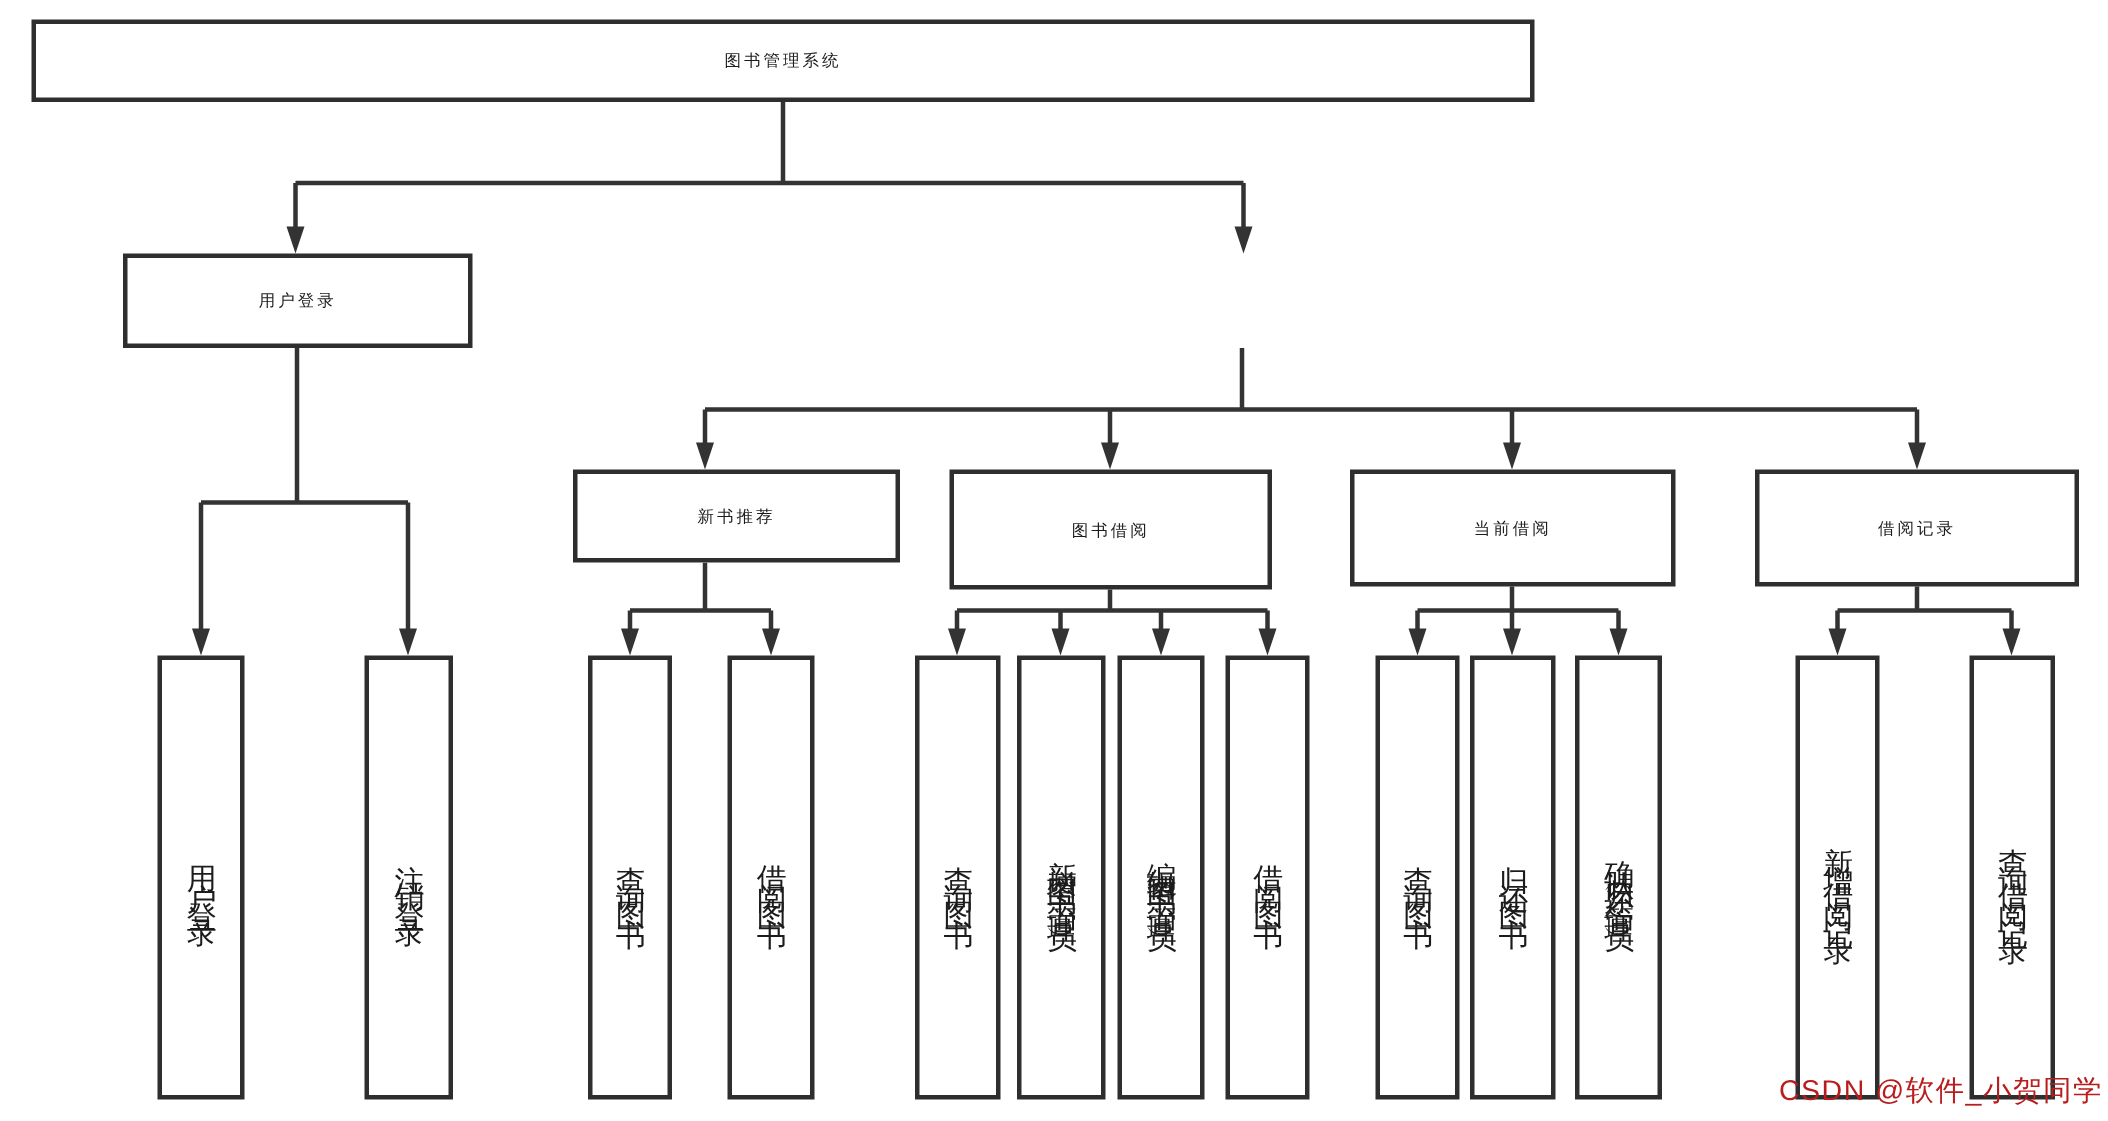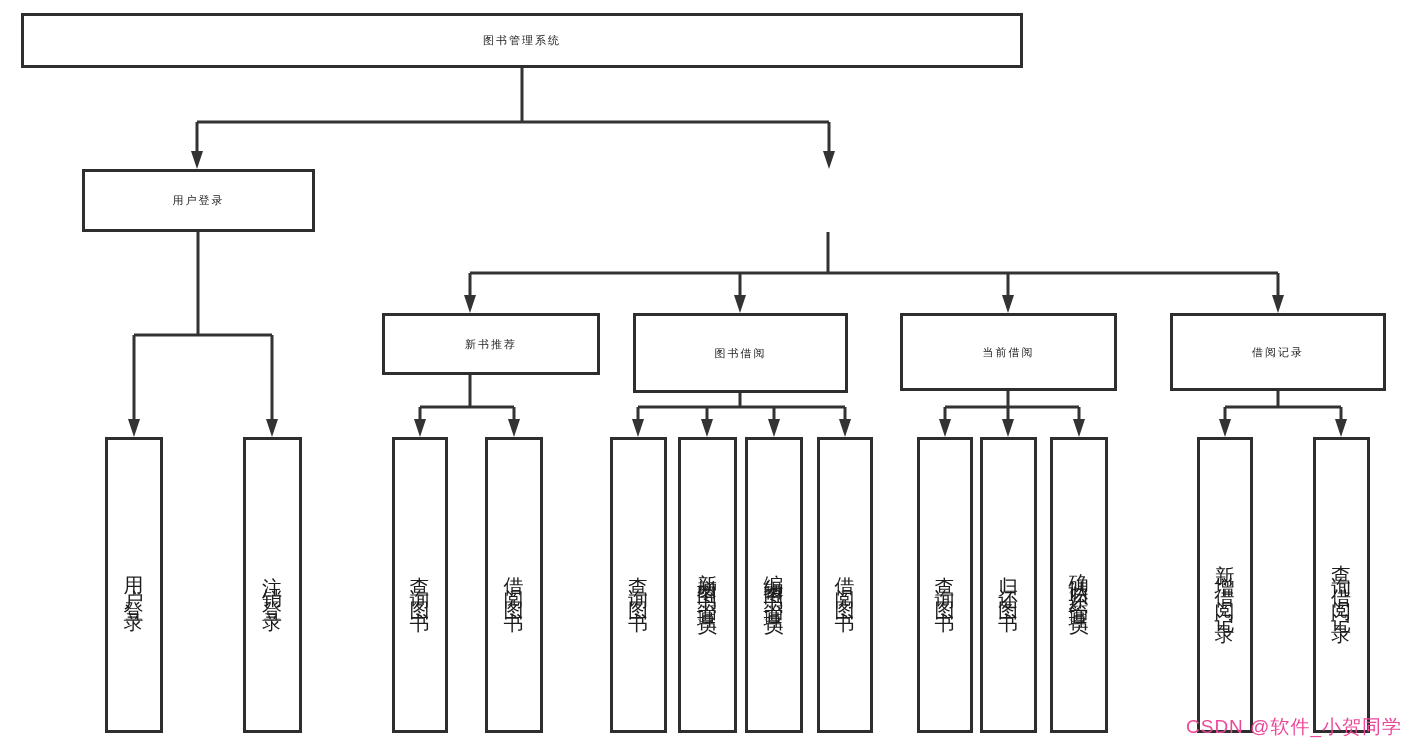--- a/index.html
+++ b/index.html
@@ -45,21 +45,21 @@
     line-height: 1;
     display: block;
   }
   .vbox.long .vtext { letter-spacing: 6px; }
   .vbox.mid  .vtext { letter-spacing: 12px; }
   #watermark {
     position: absolute;
     left: 1186px;
     top: 714px;
     font-size: 19px;
-    color: #ec4899;
+    color: #b91c1c;
     letter-spacing: 1px;
     z-index: 3;
     white-space: nowrap;
   }
 </style>
 </head>
 <body>
 
 <div id="canvas">
 

